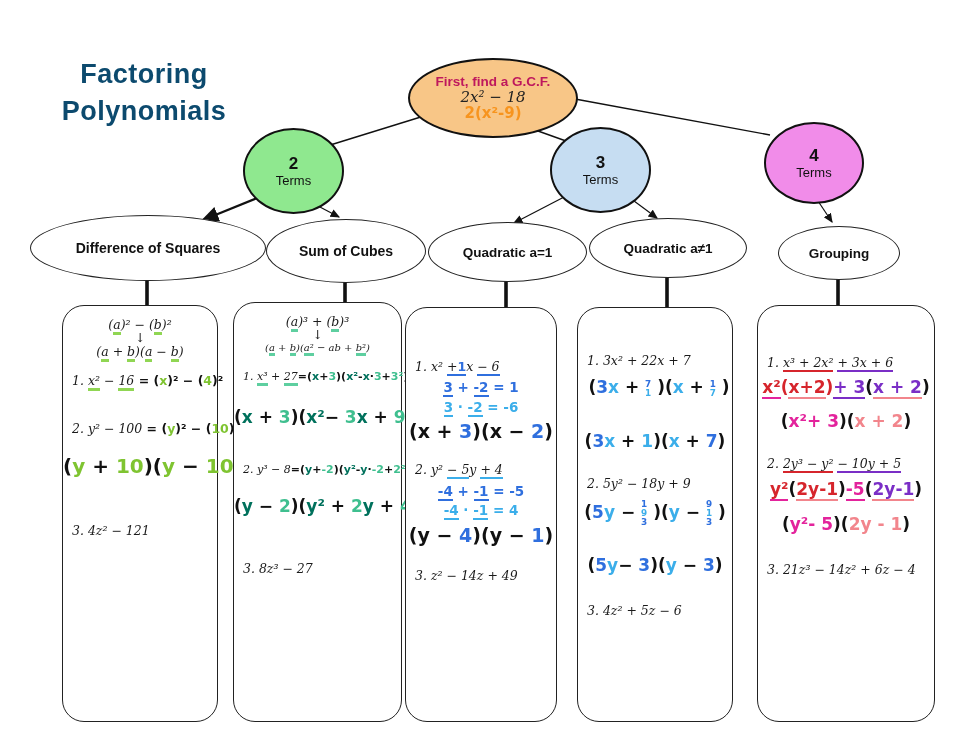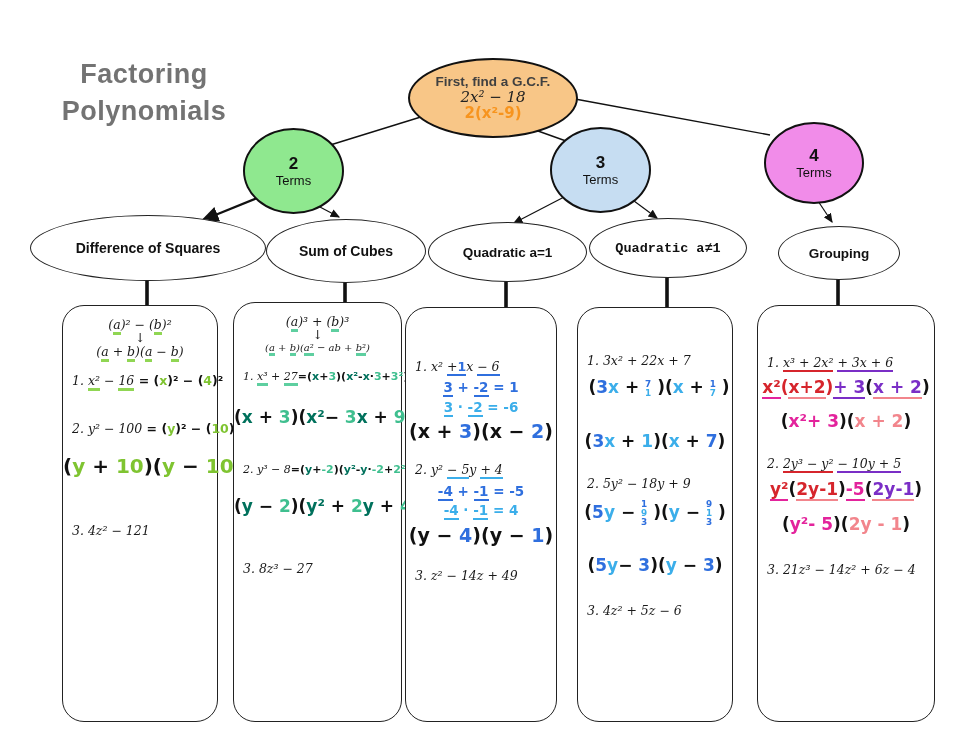--- a/index.html
+++ b/index.html
@@ -1,26 +1,26 @@
 <!DOCTYPE html>
 <html><head>
 <meta charset="utf-8">
 <style>
   html,body{margin:0;padding:0;background:#fff;}
   .stage{position:relative;width:978px;height:756px;background:#fff;overflow:hidden;
          font-family:"Liberation Sans","DejaVu Sans",sans-serif;}
   .wires{position:absolute;left:0;top:0;width:978px;height:756px;}
 
   .title{position:absolute;left:28px;top:56px;width:232px;text-align:center;
-         font-size:27px;font-weight:700;color:#737373;line-height:37px;letter-spacing:.5px;}
+         font-size:27px;font-weight:700;color:#0c4a6e;line-height:37px;letter-spacing:.5px;}
 
   .node{position:absolute;border:2px solid #111;border-radius:50%;
         display:flex;flex-direction:column;align-items:center;justify-content:center;text-align:center;}
   .root{left:408px;top:58px;width:166px;height:76px;}
-  .root-head{font-size:13.5px;font-weight:700;color:#404040;}
+  .root-head{font-size:13.5px;font-weight:700;color:#be185d;}
   .root-expr{font-family:"DejaVu Serif",serif;font-style:italic;font-size:15px;color:#222;margin-top:-1px;}
   .root-hw{font-size:15px;font-weight:700;margin-top:-2px;}
 
   .circ .num{font-size:17px;font-weight:700;color:#111;}
   .circ .lbl{font-size:13px;color:#111;margin-top:-1px;}
 
   .leaf{background:#fff;border:1.7px solid #222;}
   .leaf .lbl{font-size:14px;font-weight:700;color:#111;padding:0 8px;}
 
   .box{position:absolute;border:1.7px solid #222;border-radius:22px;background:#fff;
@@ -121,21 +121,21 @@
   <div class="node leaf" style="left:30px;top:215px;width:234px;height:64px;">
     <div class="lbl">Difference of Squares</div>
   </div>
   <div class="node leaf" style="left:266px;top:219px;width:158px;height:62px;">
     <div class="lbl">Sum of Cubes</div>
   </div>
   <div class="node leaf" style="left:428px;top:222px;width:157px;height:58px;">
     <div class="lbl" style="font-size:13.5px;">Quadratic a=1</div>
   </div>
   <div class="node leaf" style="left:589px;top:218px;width:156px;height:58px;">
-    <div class="lbl" style="font-size:13.5px;font-family:Liberation Mono, monospace;">Quadratic a≠1</div>
+    <div class="lbl" style="font-size:13.5px;">Quadratic a≠1</div>
   </div>
   <div class="node leaf" style="left:778px;top:226px;width:120px;height:52px;">
     <div class="lbl" style="font-size:13.5px;">Grouping</div>
   </div>
 
   <div class="box" style="left:62px;top:305px;width:156px;height:417px;">
     <div class="mline ctr rule" style="margin-top:2px;"><span class="pr">(</span><span class="pr ug">a</span><span class="pr">)² − (</span><span class="pr ug">b</span><span class="pr">)²</span></div>
     <div class="mline ctr rule" style="line-height:12px;"><span class="pr">↓</span></div>
     <div class="mline ctr rule" style="margin-top:1px;"><span class="pr">(</span><span class="pr ug">a</span><span class="pr"> + </span><span class="pr ug">b</span><span class="pr">)(</span><span class="pr ug">a</span><span class="pr"> − </span><span class="pr ug">b</span><span class="pr">)</span></div>
     <div class="mline lft item" style="margin-top:14px;"><span class="pr">1. </span><span class="pr ug">x²</span><span class="pr"> − </span><span class="pr ug">16</span><span class="k"> = </span><span class="k">(</span><span class="grn">x</span><span class="k">)² − (</span><span class="grn">4</span><span class="k">)²</span></div>

